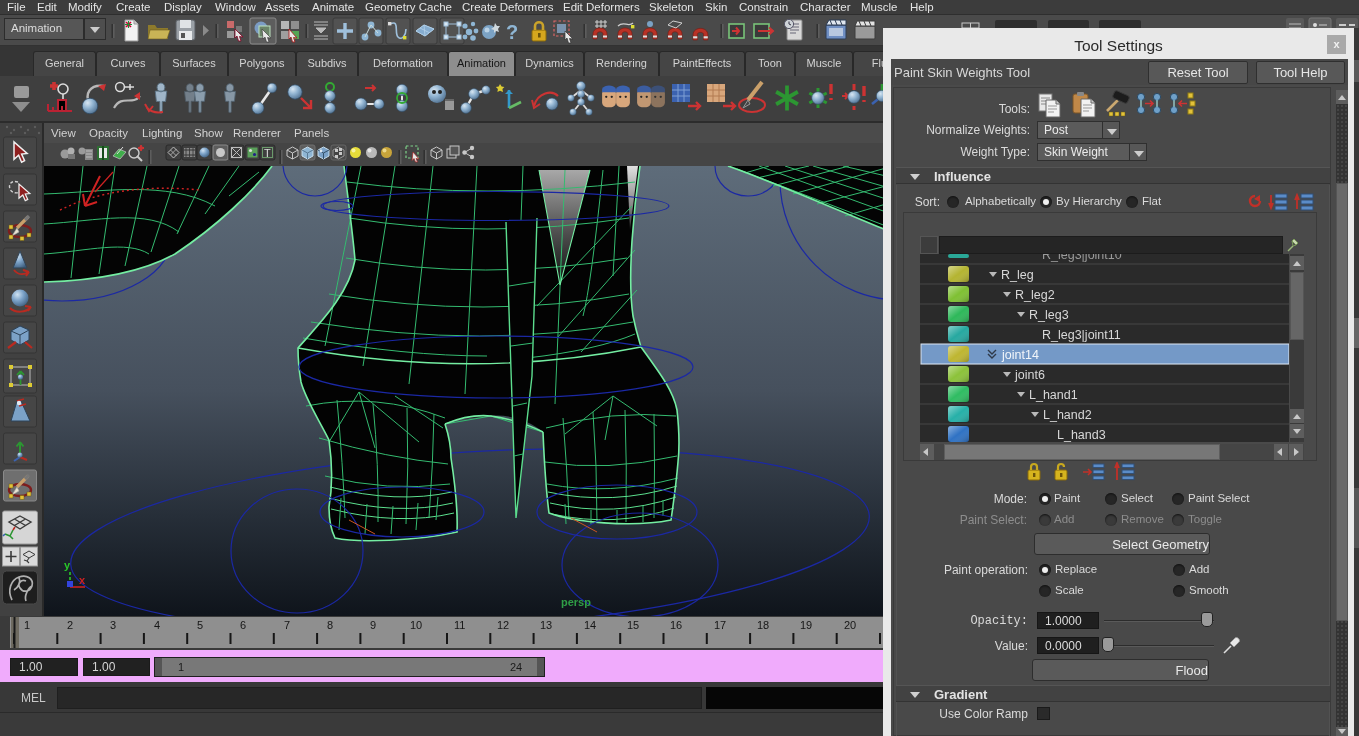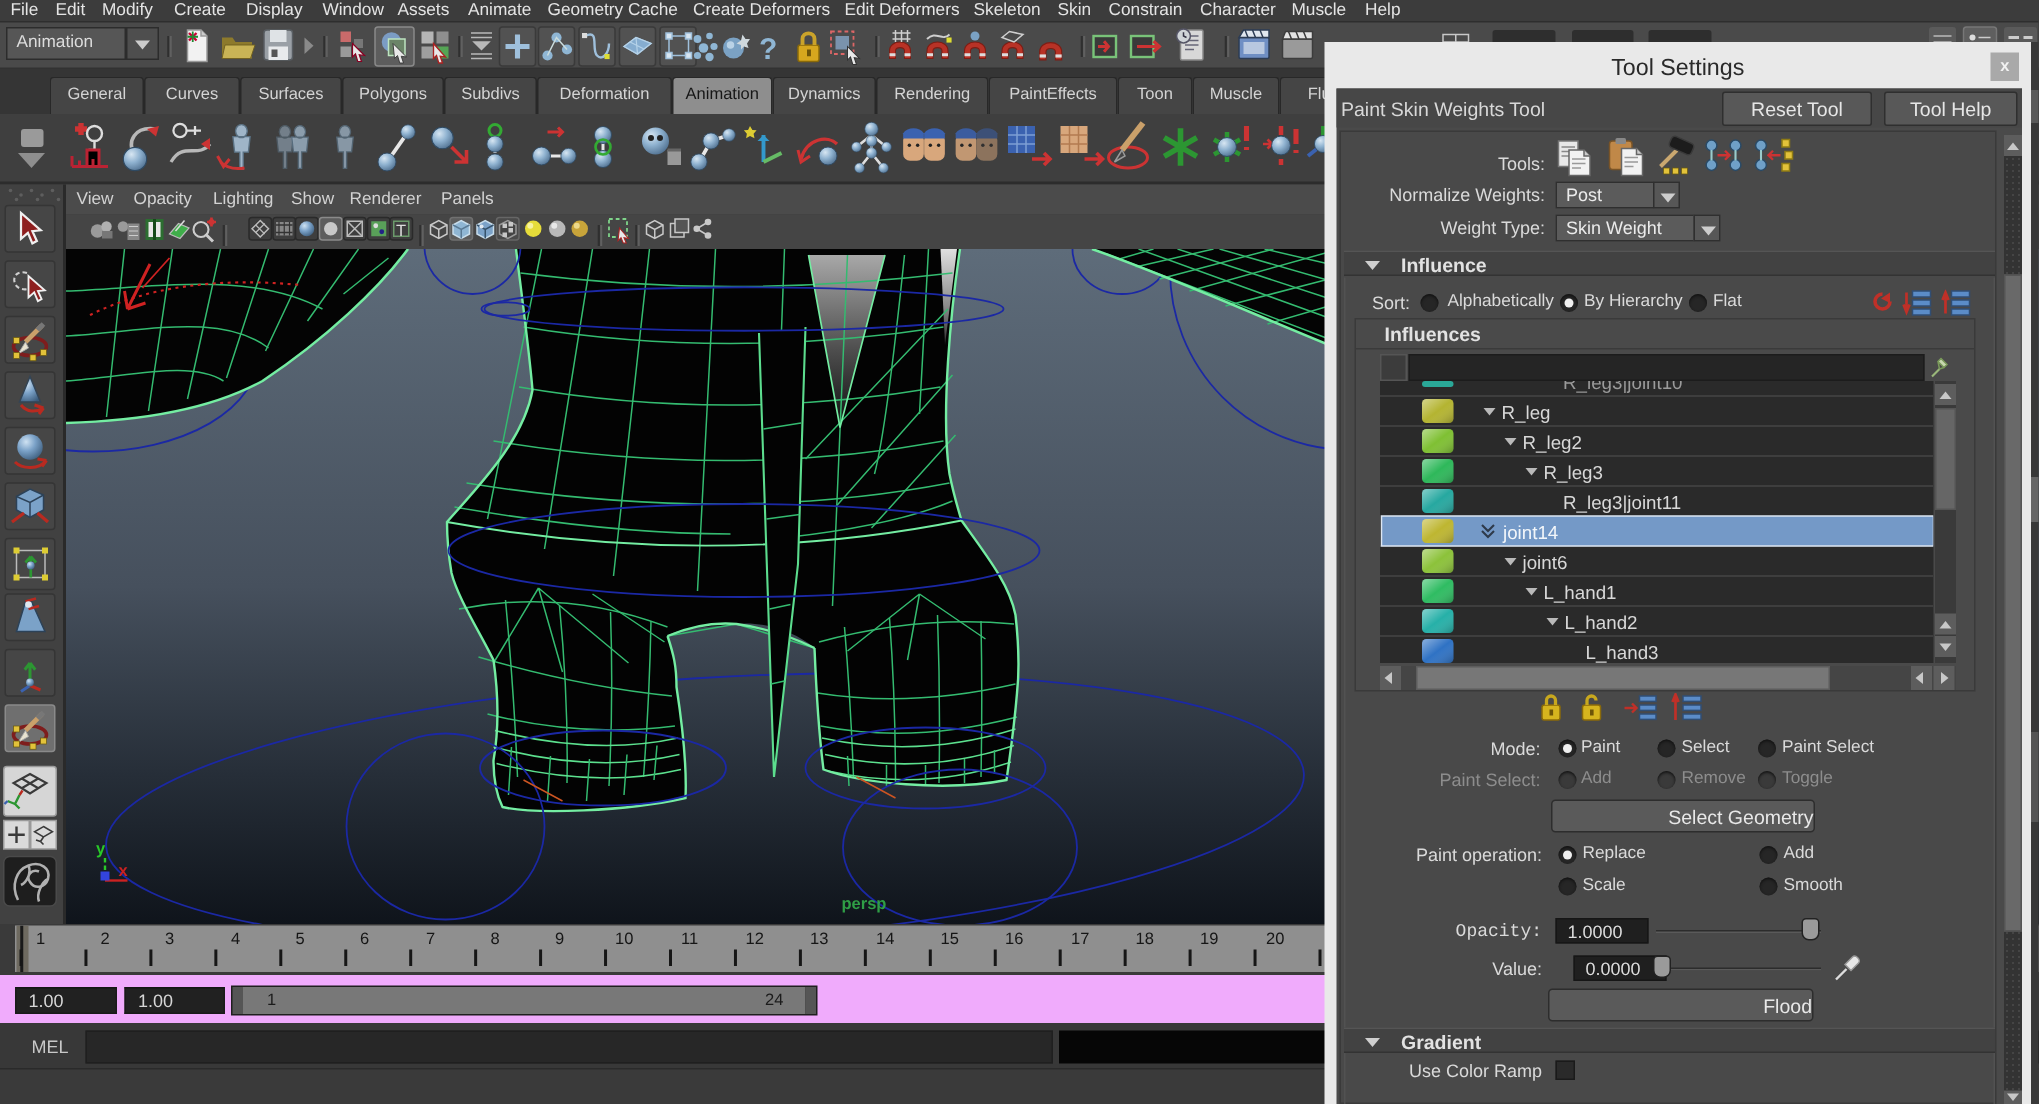--- a/index.html
+++ b/index.html
@@ -1037,23 +1037,20 @@
               <g fill="#5b8cc8" stroke="#304e74">
                 <rect x="6" y="1" width="12" height="4"></rect>
                 <rect x="6" y="7" width="12" height="4"></rect>
                 <rect x="6" y="13" width="12" height="4"></rect>
               </g>
               <path d="M2,16 L2,4 M0,7 L2,2 L4,7" stroke="#c03028" stroke-width="1.8" fill="none"></path>
             </g>
         </svg>
 
         <div style="position:absolute;left:9px;top:124px;width:414px;height:249px;background:#4a4a4a;border:1px solid #3a3a3a;">
-          <div style="position:absolute;left:0;top:0;width:100%;height:20px;border-bottom:1px solid #3a3a3a;">
-              <span style="position:absolute;left:19px;top:2px;font-size:13px;font-weight:bold;color:#e2e2e2;">Influences</span>
-            </div>
           <div style="position:absolute;left:16px;top:23px;width:18px;height:18px;background:#3c3c3c;border:1px solid #555;"></div>
           <div style="position:absolute;left:35px;top:23px;width:344px;height:18px;background:#252525;border:1px solid #1c1c1c;"></div>
           <svg width="14" height="16" viewBox="0 0 14 16" style="position:absolute;left:382px;top:24px;">
               <path d="M2,14 L7,9" stroke="#9ab87a" stroke-width="1.4"></path>
               <path d="M6,4 L10,8 L12,6 L8,2 Z M7,9 L10,8 M6,4 L7,9" fill="#c8d8b0" stroke="#7a9a5a"></path>
             </svg>
 
           <div style="position:absolute;left:16px;top:41px;width:369px;height:188px;background:#2a2a2a;overflow:hidden;">
             <svg width="369" height="188" viewBox="0 0 369 188" font-family="Liberation Sans" font-size="12.5">
               <defs>
@@ -1193,21 +1190,21 @@
         <div class="radio" style="left:145px;top:497px;"></div>
           <label class="r" style="left:161px;top:496px;">Scale</label>
         <div class="radio" style="left:279px;top:497px;"></div>
           <label class="r" style="left:295px;top:496px;">Smooth</label>
 
         <div class="rowlab" style="left:0;top:526px;width:134px;font-family:Liberation Mono, monospace;">Opacity:</div>
         <div class="field" style="left:143px;top:524px;width:62px;">1.0000</div>
         <div class="groove" style="left:210px;top:532px;width:110px;"></div>
         <div class="sthumb" style="left:307px;top:524px;"></div>
         <div class="rowlab" style="left:0;top:551px;width:134px;">Value:</div>
-        <div class="field" style="left:143px;top:549px;width:62px;margin-left:12px;">0.0000</div>
+        <div class="field" style="left:143px;top:549px;width:62px;">0.0000</div>
         <div class="groove" style="left:210px;top:557px;width:110px;"></div>
         <div class="sthumb" style="left:208px;top:549px;"></div>
         <svg width="20" height="20" viewBox="0 0 20 20" style="position:absolute;left:328px;top:547px;">
             <path d="M2,18 L9,11" stroke="#ddd" stroke-width="1.6"></path>
             <path d="M8,8 L12,12 L17,7 C19,5 15,1 13,3 Z" fill="#e8e8e8" stroke="#999"></path>
           </svg>
         <div class="bigbtn" style="left:138px;top:571px;width:177px;height:22px;line-height:21px;">Flood</div>
 
         <div class="sechdr" style="top:597px;">
             <div class="tri"></div>

